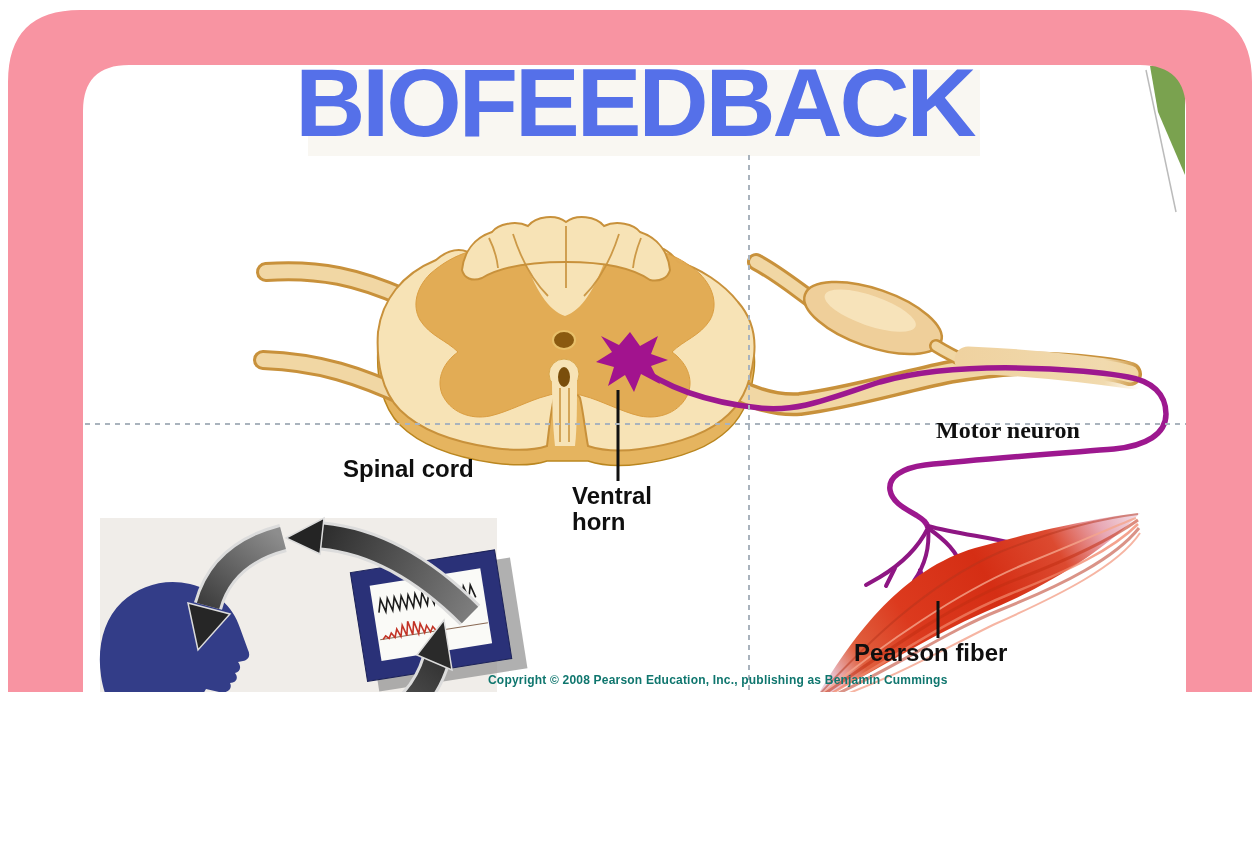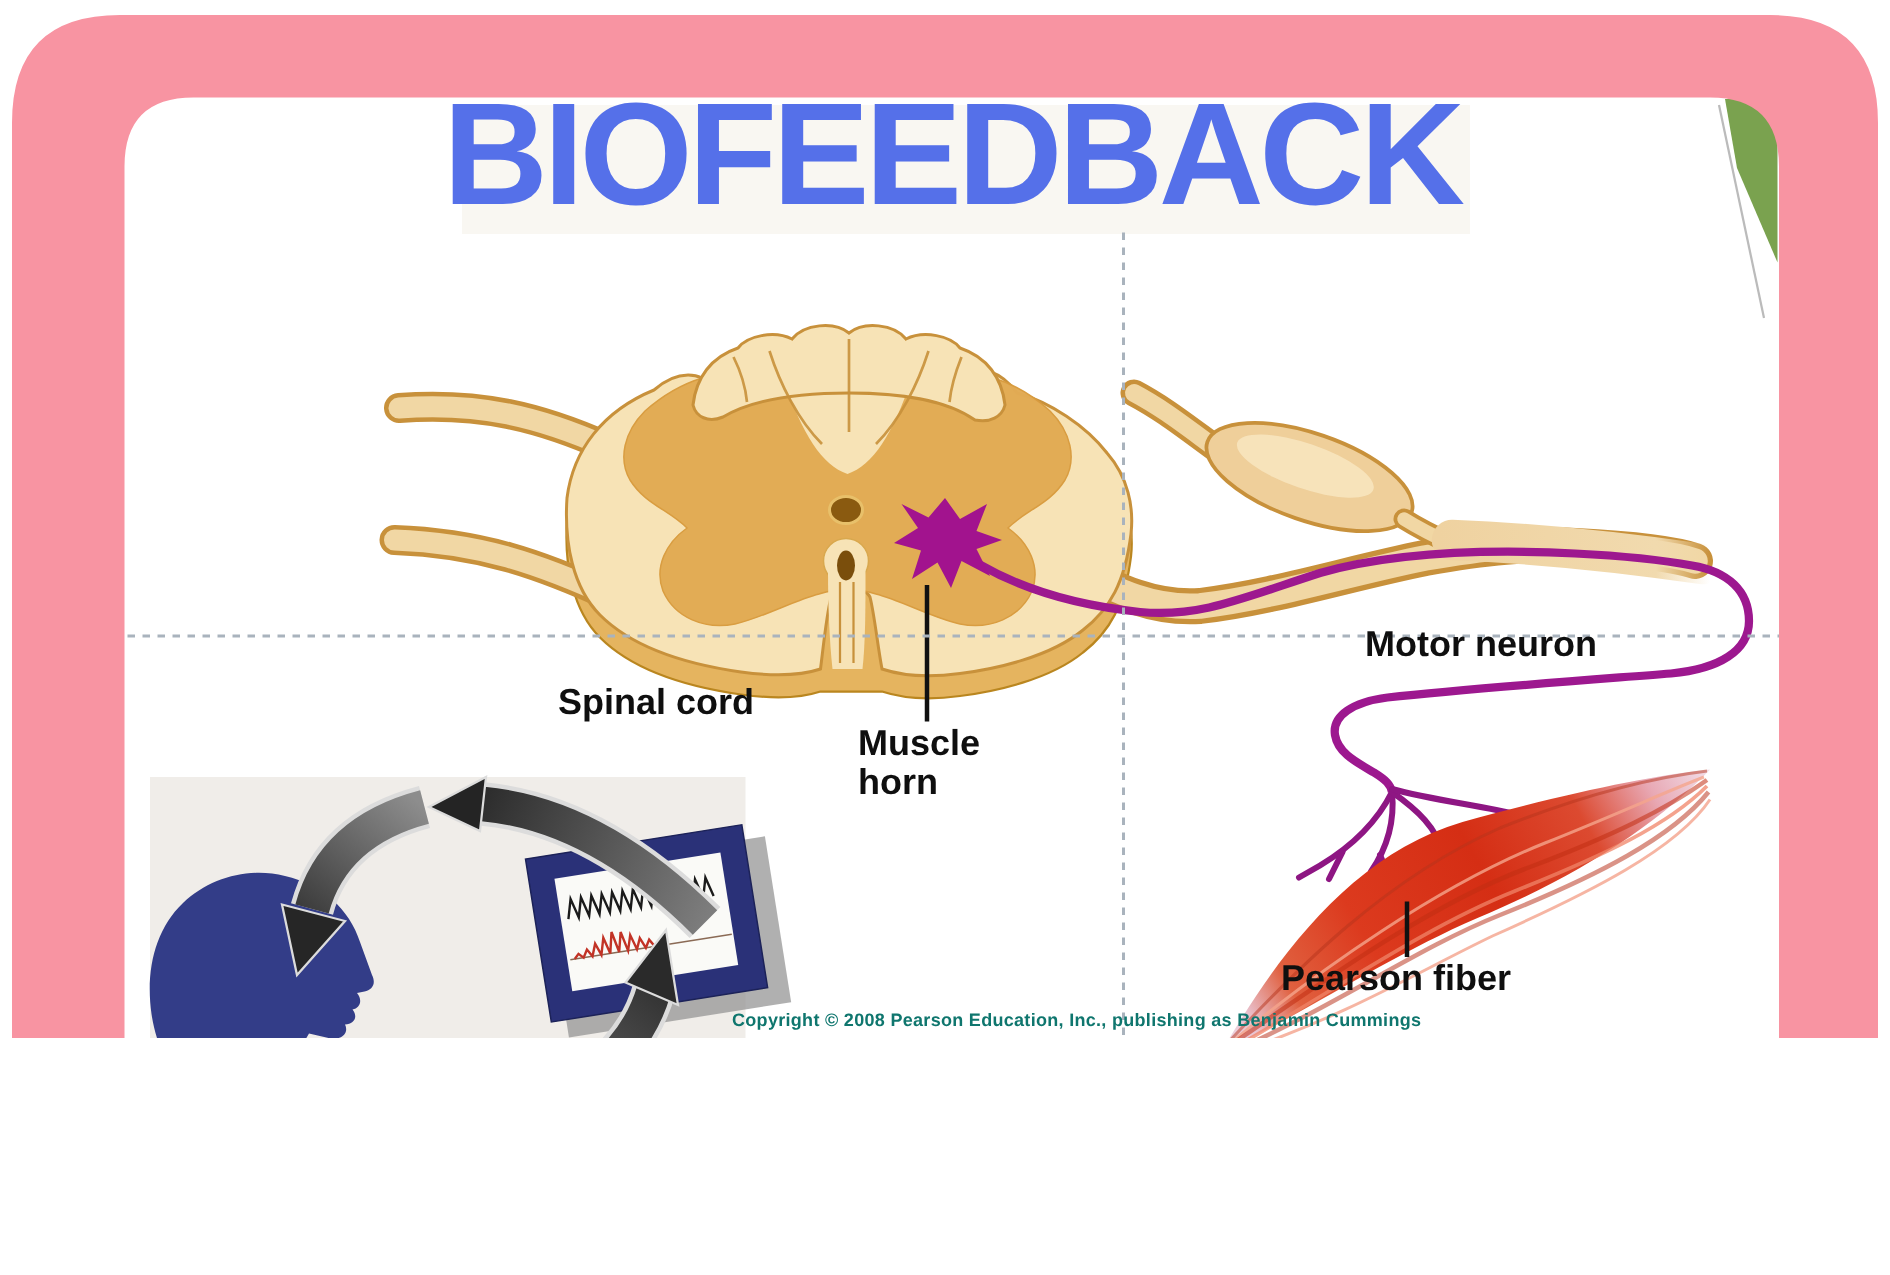--- a/index.html
+++ b/index.html
@@ -220,28 +220,28 @@
     </g>
 
     <g stroke="#A9B3BD" stroke-width="2" stroke-dasharray="5 5" fill="none">
       <line x1="85" y1="424" x2="1186" y2="424"></line>
       <line x1="749" y1="155" x2="749" y2="772"></line>
     </g>
   </svg>
 
   <div class="slide-title">BIOFEEDBACK</div>
 
-  <div class="diagram-label" style="left:343px;top:456px;margin-left:29px;">Spinal cord</div>
+  <div class="diagram-label" style="left:343px;top:456px;">Spinal cord</div>
 
   <div class="diagram-label" style="left:572px;top:483px;">
-    <span style="display:block;">Muscle</span>
+    <span style="display:block;">Ventral</span>
     <span style="display:block;">horn</span>
   </div>
 
-  <div class="diagram-label" style="left:910px;top:417px;">Motor neuron</div>
+  <div class="diagram-label" style="left:936px;top:417px;font-family:Liberation Serif, serif;">Motor neuron</div>
 
 
   <div class="diagram-label" style="left:854px;top:640px;">Pearson fiber</div>
 
   <div class="copyright">Copyright © 2008 Pearson Education, Inc., publishing as Benjamin Cummings</div>
 
   <svg class="abs" style="left:0;top:0;pointer-events:none;" width="1260" height="850" viewBox="0 0 1260 850">
     <path fill-rule="evenodd" fill="#F894A2" d="M80 10 L1180 10 Q1252 10 1252 82 L1252 770 Q1252 842 1180 842 L80 842 Q8 842 8 770 L8 82 Q8 10 80 10 Z
              M129 65 L1140 65 Q1186 65 1186 111 L1186 726 Q1186 772 1140 772 L129 772 Q83 772 83 726 L83 111 Q83 65 129 65 Z"></path>
   </svg>

